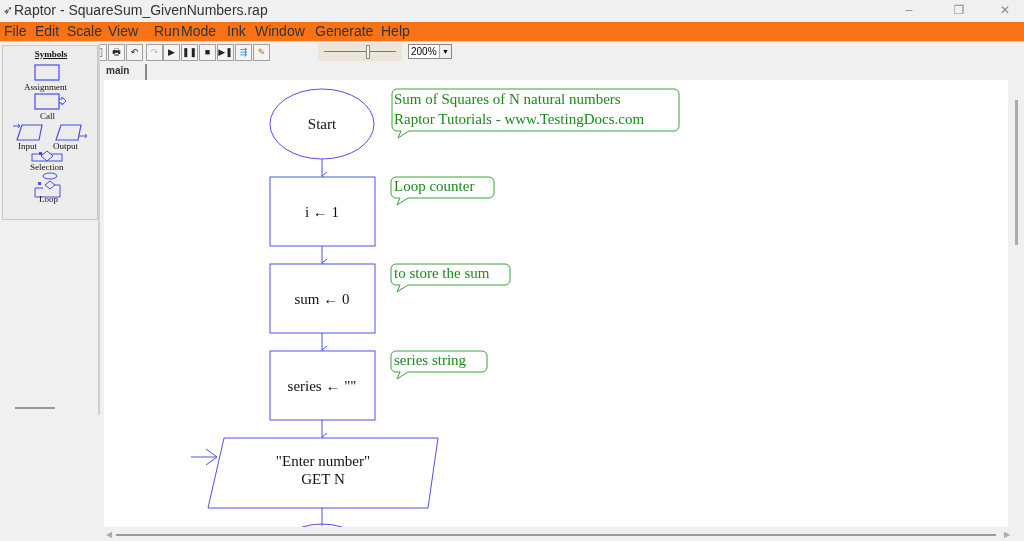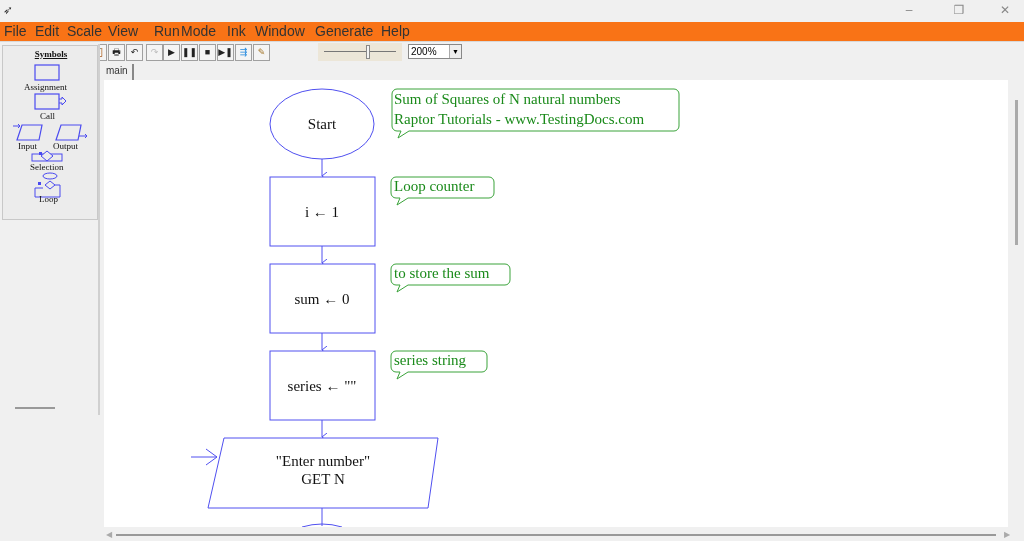--- a/index.html
+++ b/index.html
@@ -9,53 +9,54 @@
   .titlebar .title { position: absolute; left: 14px; top: 2px; font-size: 14px; color: #333; }
   .winbtn { position: absolute; top: 2px; width: 30px; height: 16px; text-align: center; font-size: 12px; color: #888; line-height: 16px; }
   .menubar { position: absolute; left: 0; top: 22px; width: 1024px; height: 20px; background: #f97316; border-bottom: 1px solid #d8d8d8; }
   .menubar .menu-item { position: absolute; top: 1px; font-size: 14px; color: #333; }
   .toolbar { position: absolute; left: 0; top: 43px; width: 1024px; height: 19px; background: #f0f0f0; }
   .tb-btn { position: absolute; top: 1px; width: 17px; height: 17px; border: 1px solid #a0a0a0; background: #f4f4f4; font-size: 9px; line-height: 15px; text-align: center; color: #222; }
   .tb-btn.disabled { color: #bbb; }
   .slider-box { position: absolute; left: 318px; top: 43px; width: 84px; height: 18px; background: #ece6d8; }
   .slider-track { position: absolute; left: 6px; top: 8px; width: 72px; height: 1px; background: #777; }
   .slider-thumb { position: absolute; left: 48px; top: 2px; width: 4px; height: 14px; border: 1px solid #888; background: #f4f4f4; }
-  .zoom-select { position: absolute; left: 408px; top: 44px; width: 54px; height: 15px; background: #fff; border: 1px solid #888; font-size: 10px; padding-left: 2px; line-height: 13px; }
+  .zoom-select { position: absolute; left: 408px; top: 44px; width: 44px; height: 15px; background: #fff; border: 1px solid #888; font-size: 10px; padding-left: 2px; line-height: 13px; }
   .zoom-select .arrow { position: absolute; right: 0; top: 0; width: 12px; height: 13px; background: #eee; border-left: 1px solid #aaa; font-size: 7px; text-align: center; line-height: 13px; }
 
   .left-panel { position: absolute; left: 0; top: 44px; width: 100px; height: 371px; background: #f0f0f0; border-right: 2px solid #d0d0d0; }
   .symbols { position: absolute; left: 2px; top: 1px; width: 96px; height: 175px; background: #ececec; border: 1px solid #c8c8c8; }
   .symbols-title { position: absolute; left: 0; width: 96px; top: 3px; text-align: center; font-family: "Liberation Serif", serif; font-size: 9px; font-weight: bold; text-decoration: underline; color: #111; }
   .sym-label { position: absolute; font-family: "Liberation Serif", serif; font-size: 9px; color: #111; }
   .sym-shape { position: absolute; }
   .watch { position: absolute; left: 2px; top: 178px; width: 96px; height: 285px; background: #fff; border: 1px solid #c8c8c8; }
   .watch-item { position: absolute; left: 4px; font-size: 9px; color: #222; white-space: nowrap; }
   .watch-item::before { content: ""; position: absolute; left: 0; top: -6px; width: 4px; height: 12px; border-left: 1px solid #999; border-bottom: 1px solid #999; }
   .watch-item span { margin-left: 6px; }
   .left-hscroll { position: absolute; left: 2px; bottom: 0; width: 96px; height: 14px; background: #f0f0f0; }
   .left-hscroll .thumb { position: absolute; left: 13px; top: 6px; width: 40px; height: 2px; background: #999; }
 
   .tabbar { position: absolute; left: 104px; top: 62px; width: 920px; height: 18px; background: #f0f0f0; }
-  .tab-main { position: absolute; left: 0; top: 2px; height: 16px; padding: 0 4px 0 2px; font-size: 10px; color: #333; border-right: 2px solid #888; line-height: 14px; }
+  .tab-main { position: absolute; left: 0; top: 2px; height: 16px; padding: 0 16px 0 2px; font-size: 10px; color: #333; border-right: 2px solid #888; line-height: 14px; font-weight: bold; }
   .canvas-wrap { position: absolute; left: 104px; top: 80px; width: 904px; height: 447px; background: #fff; overflow: hidden; }
   .vscroll { position: absolute; left: 1008px; top: 80px; width: 16px; height: 447px; background: #f0f0f0; }
   .vscroll .thumb { position: absolute; left: 7px; top: 20px; width: 3px; height: 145px; background: #aaa; }
   .hscroll { position: absolute; left: 104px; top: 527px; width: 920px; height: 14px; background: #f0f0f0; }
   .hscroll .thumb { position: absolute; left: 12px; top: 7px; width: 880px; height: 2px; background: #999; }
   .hscroll .arr-l { position: absolute; left: 2px; top: 3px; font-size: 8px; color: #aaa; }
   .hscroll .arr-r { position: absolute; left: 900px; top: 3px; font-size: 8px; color: #aaa; }
 
   .fc-text { font-family: "Liberation Serif", serif; font-size: 15px; fill: #111; }
   .comment-text { font-family: "Liberation Serif", serif; font-size: 15px; fill: #1a8a1a; }
 </style>
 </head>
 <body>
 
 <div class="titlebar">
   <span class="app-icon">➶</span>
+  <span class="title">Raptor - SquareSum_GivenNumbers.rap</span>
   <span class="winbtn" style="left:894px">–</span>
   <span class="winbtn" style="left:944px">❐</span>
   <span class="winbtn" style="left:990px">✕</span>
 </div>
 
 <div class="menubar">
   <span class="menu-item" style="left:4px">File</span>
   <span class="menu-item" style="left:35px">Edit</span>
   <span class="menu-item" style="left:67px">Scale</span>
   <span class="menu-item" style="left:108px">View</span>

